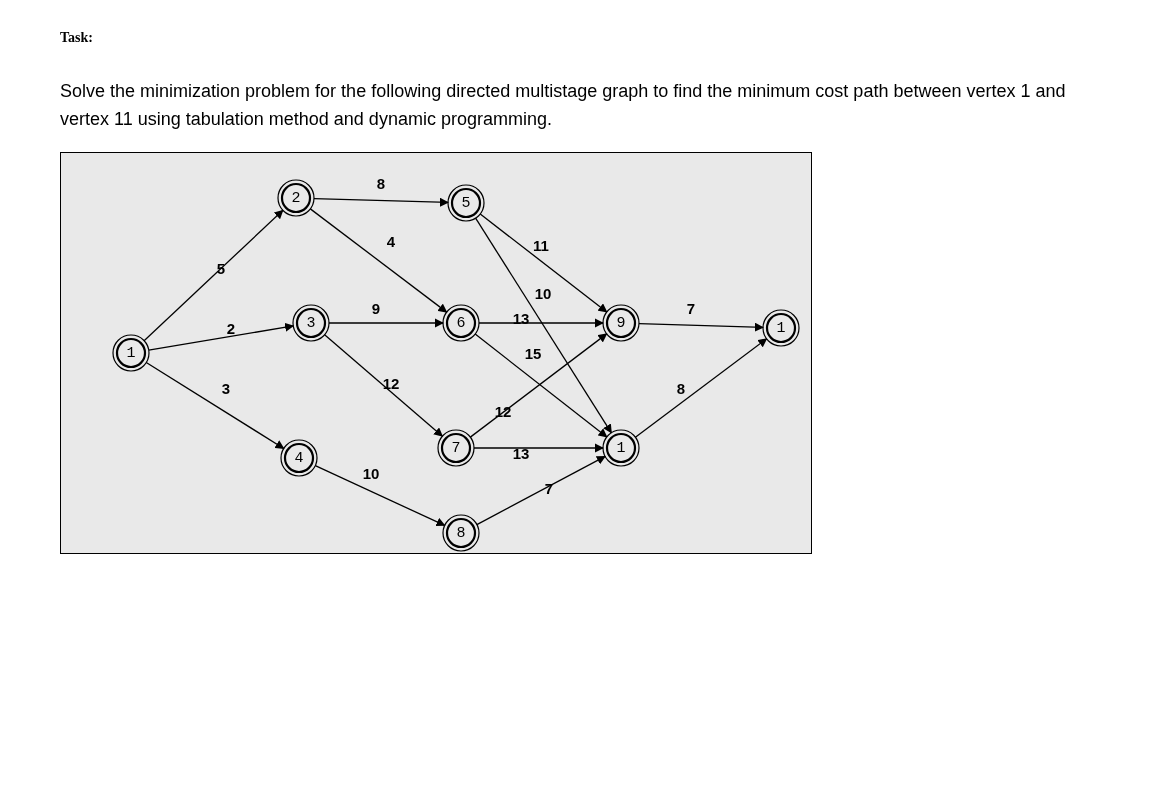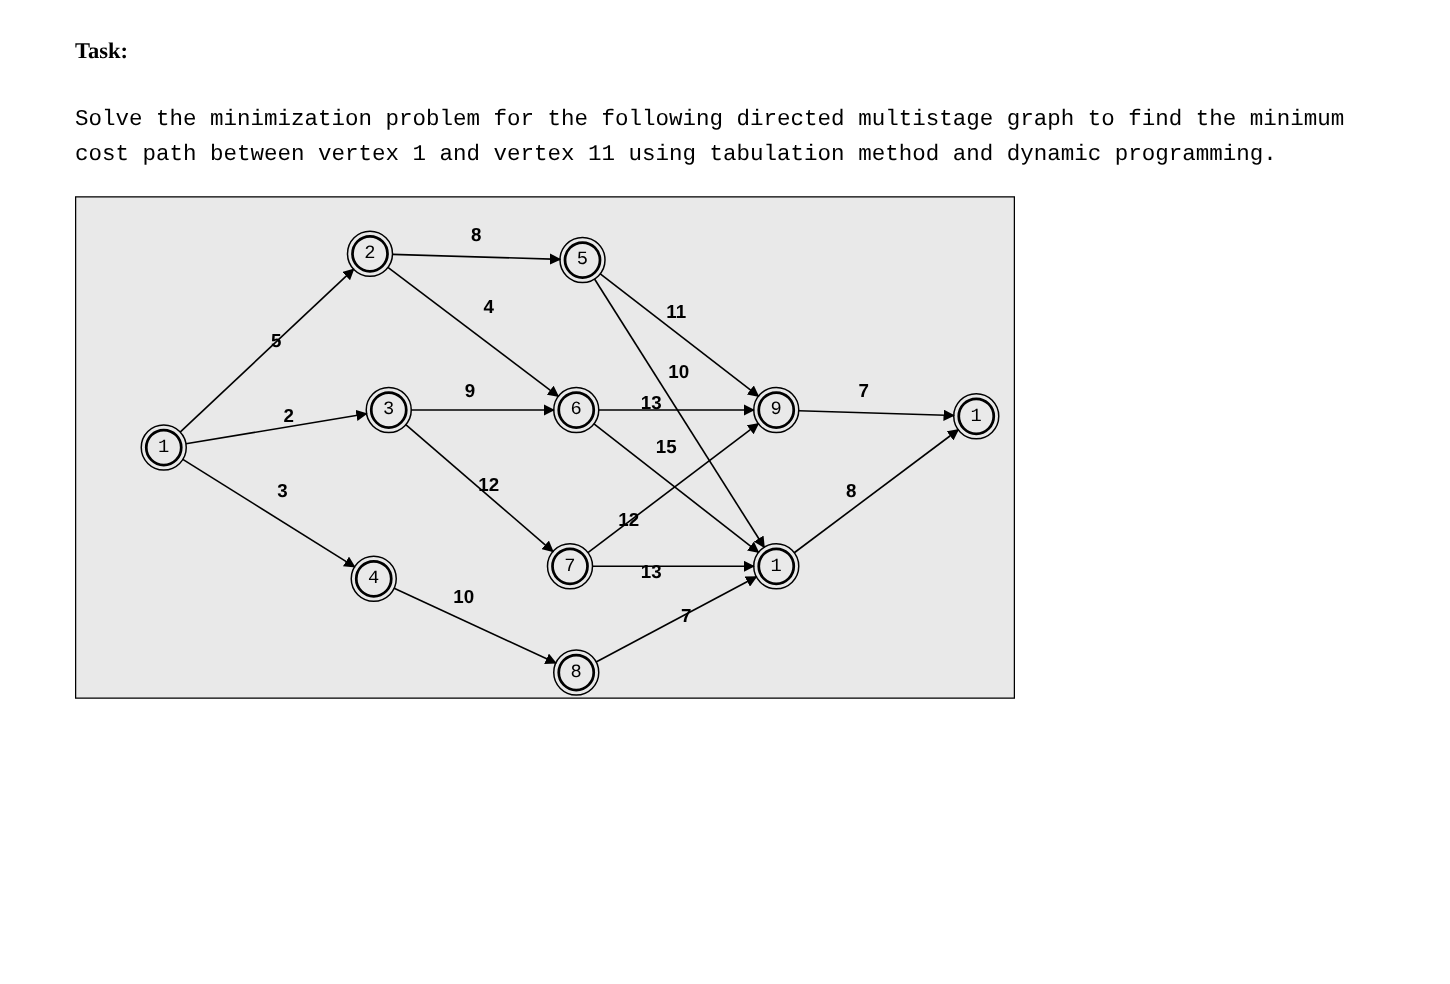--- a/index.html
+++ b/index.html
@@ -4,25 +4,25 @@
 <style>
   body {
     margin: 0;
     padding: 30px 60px;
     font-family: Georgia, 'Times New Roman', serif;
     background: #fff;
     color: #000;
   }
   .task-label {
     font-weight: bold;
-    font-size: 18px;
+    font-size: 14px;
     margin-bottom: 12px;
   }
   .task-desc {
-    font-family: Liberation Mono, monospace;
+    font-family: Liberation Sans, sans-serif;
     font-size: 18px;
     line-height: 1.55;
     margin-bottom: 18px;
     max-width: 1020px;
     margin-top: 32px;
   }
   .graph-box {
     border: 1px solid #000;
     background: #e9e9e9;
     width: 750px;

